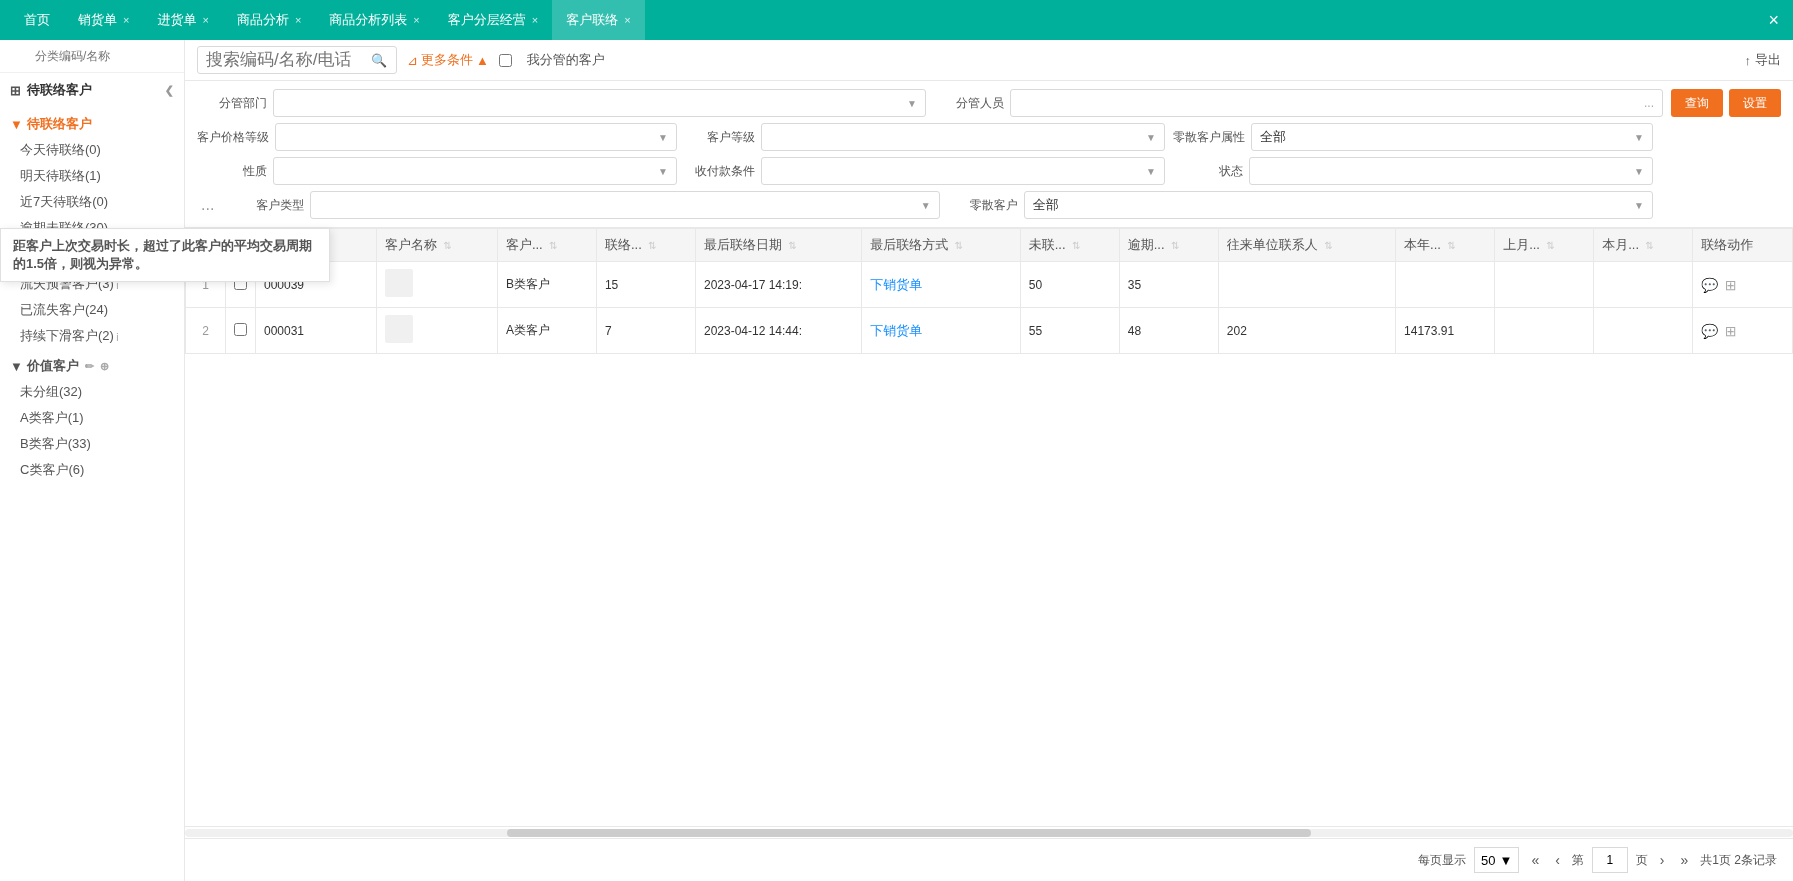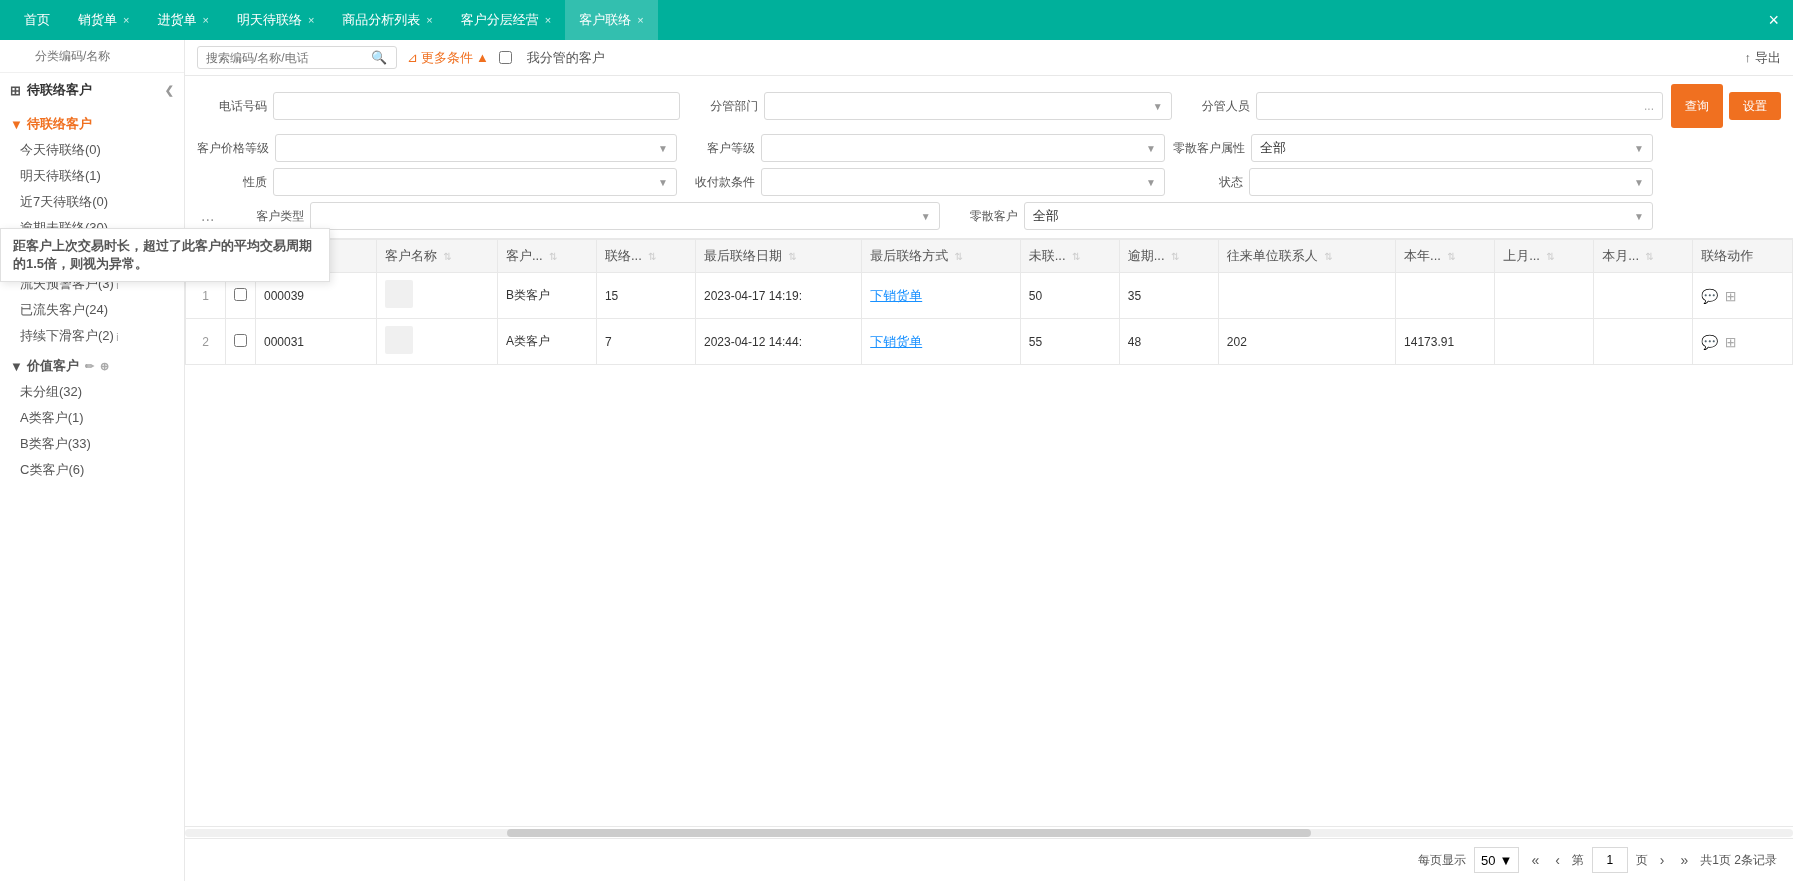--- a/index.html
+++ b/index.html
@@ -80,21 +80,21 @@
 
     
     .filter-bar {
       background: #fff; padding: 6px 12px; border-bottom: 1px solid #e8e8e8;
       display: flex; align-items: center; gap: 10px;
     }
     .search-box {
       display: flex; align-items: center; border: 1px solid #d9d9d9; border-radius: 3px;
       padding: 3px 8px; background: #fff; min-width: 200px;
     }
-    .search-box input { border: none; outline: none; font-size: 12px; flex: 1; color: #a21caf; }
+    .search-box input { border: none; outline: none; font-size: 17px; flex: 1; color: #a21caf; }
     .search-box .s-icon { color: #999; font-size: 13px; }
     .more-conditions {
       display: flex; align-items: center; color: #f07020; font-size: 12px; cursor: pointer; gap: 3px;
     }
     .my-customers { display: flex; align-items: center; gap: 15px; font-size: 12px; color: #555; cursor: pointer; }
     .my-customers input[type=checkbox] { cursor: pointer; }
     .export-btn {
       margin-left: auto; display: flex; align-items: center; gap: 4px;
       color: #555; font-size: 12px; cursor: pointer;
     }
@@ -115,21 +115,21 @@
     }
     .filter-select {
       flex: 1; border: 1px solid #d9d9d9; border-radius: 3px; padding: 3px 8px;
       font-size: 12px; color: #333; height: 28px; background: #fff;
       display: flex; align-items: center; justify-content: space-between; cursor: pointer;
     }
     .filter-select .dv-arrow { color: #999; font-size: 10px; }
     .filter-btn-group { display: flex; gap: 6px; align-items: center; }
     .btn-query {
       background: #f07020; color: #fff; border: none; padding: 5px 14px;
-      border-radius: 3px; cursor: pointer; font-size: 12px; height: 44px;
+      border-radius: 3px; cursor: pointer; font-size: 12px; height: 28px;
     }
     .btn-settings {
       background: #f07020; color: #fff; border: none; padding: 5px 14px;
       border-radius: 3px; cursor: pointer; font-size: 12px; height: 28px;
     }
     .dots-btn { color: #999; font-size: 16px; cursor: pointer; padding: 0 4px; }
 
     
     .table-area {
       flex: 1; background: #fff; overflow: auto; margin: 0;
@@ -138,21 +138,21 @@
     thead tr { background: #f5f5f5; }
     th {
       border: 1px solid #e8e8e8; padding: 7px 8px; font-size: 12px; color: #555;
       font-weight: normal; white-space: nowrap; text-align: left; position: relative;
     }
     th .sort-icon { color: #ccc; margin-left: 3px; font-size: 10px; }
     td {
       border: 1px solid #e8e8e8; padding: 7px 8px; font-size: 12px; color: #333;
       white-space: nowrap;
     }
-    .link-text { color: #1890ff; text-decoration: underline; cursor: pointer; }
+    .link-text { color: #1890ff; cursor: pointer; }
     .action-icons { display: flex; gap: 6px; }
     .action-icon { color: #aaa; font-size: 14px; cursor: pointer; }
     .img-placeholder { width: 28px; height: 28px; background: #f0f0f0; border-radius: 2px; display: inline-block; }
 
     
     .pagination {
       background: #fff; border-top: 1px solid #e8e8e8; padding: 8px 16px;
       display: flex; align-items: center; justify-content: flex-end; gap: 8px;
     }
     .pagination-text { font-size: 12px; color: #555; }
@@ -193,21 +193,21 @@
   </div>
   <div class="top-nav-item">
     <span>销货单</span>
     <span class="close-x">×</span>
   </div>
   <div class="top-nav-item">
     <span>进货单</span>
     <span class="close-x">×</span>
   </div>
   <div class="top-nav-item">
-    <span>明天待联络</span>
+    <span>商品分析</span>
     <span class="close-x">×</span>
   </div>
   <div class="top-nav-item">
     <span>商品分析列表</span>
     <span class="close-x">×</span>
   </div>
   <div class="top-nav-item">
     <span>客户分层经营</span>
     <span class="close-x">×</span>
   </div>
@@ -312,24 +312,20 @@
       </div>
       <div class="export-btn">
         <span>↑</span>
         <span>导出</span>
       </div>
     </div>
 
     <div class="advanced-filter">
 
       <div class="filter-row">
-        <div class="filter-cell">
-          <span class="filter-label">电话号码</span>
-          <input class="filter-input" type="text" style="">
-        </div>
         <div class="filter-cell">
           <span class="filter-label">分管部门</span>
           <div class="filter-select">
             <span></span>
             <span class="dv-arrow">▼</span>
           </div>
         </div>
         <div class="filter-cell">
           <span class="filter-label">分管人员</span>
           <div class="filter-select" style="flex:1;">

